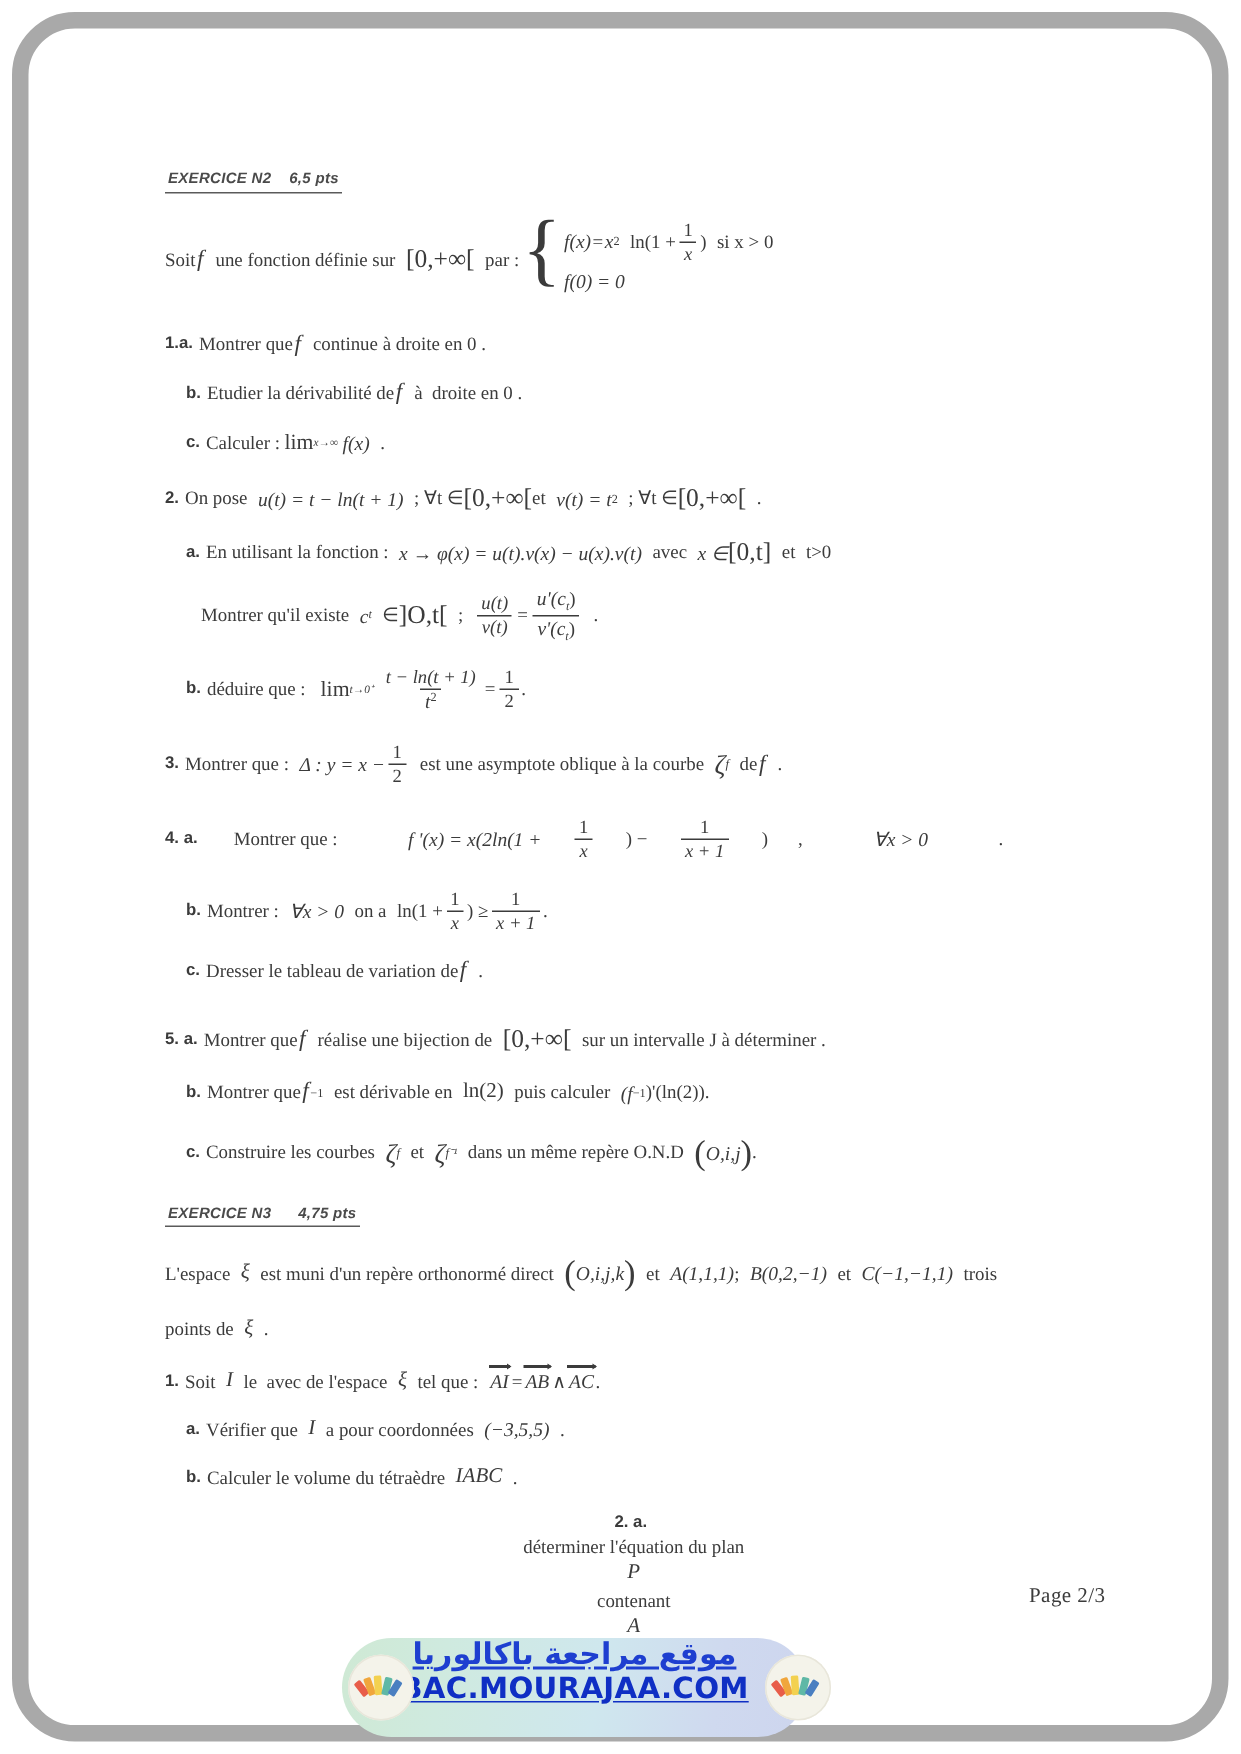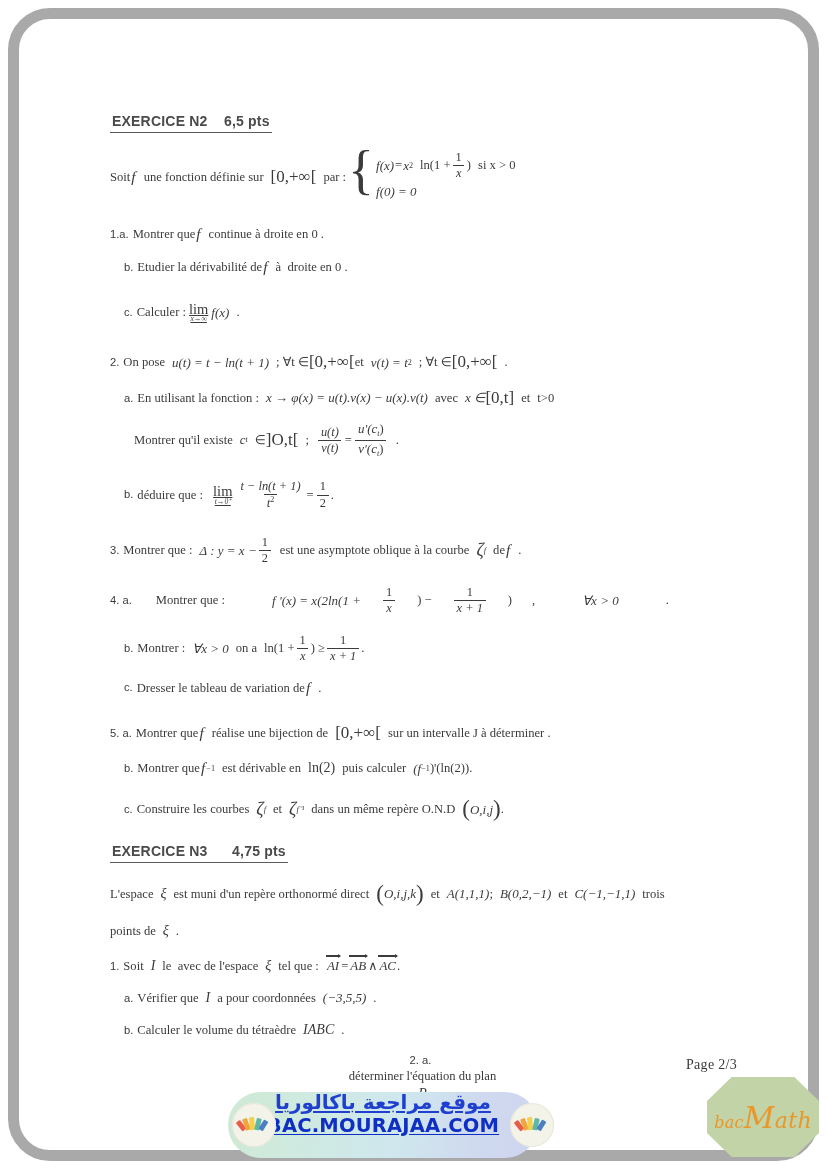--- a/index.html
+++ b/index.html
@@ -36,41 +36,42 @@
     left: 72px; top: 82px;
     width: 625px;
     color: #3b3b3b;
     font-size: 11.2px;
     line-height: 1.35;
   }
 
   
   .ex-header {
     font-weight: bold;
-    font-size: 14px;
+    font-size: 10px;
     color: #4a4a4a;
     display: inline-block;
     border-bottom: 1.3px solid #5a5a5a;
     padding: 0 2px 1px 2px;
     letter-spacing: .2px;
     margin-bottom: 2px;
     white-space: pre;
+    font-style: italic;
   }
   .ex-block { margin-bottom: 6px; }
 
   
   .line {
     display: flex;
     align-items: center;
     flex-wrap: wrap;
     margin: 0 0 6px 0;
     min-height: 20px;
   }
   .line.tall { min-height: 34px; margin-bottom: 10px; }
-  .lbl { font-weight: normal; margin-right: 4px; white-space: pre; }
+  .lbl { font-weight: bold; margin-right: 4px; white-space: pre; }
   .txt { white-space: pre; }
   .ind1 { padding-left: 14px; }
   .ind2 { padding-left: 24px; }
   .gap { display: inline-block; width: 7px; }
 
   
   .mi { font-family: "Liberation Serif", serif; font-style: italic; font-size: 13px; }
   .mi-f { font-family: "Liberation Serif", serif; font-style: italic; font-size: 15.5px; padding: 0 1px; }
   .mo { font-family: "Liberation Serif", serif; font-size: 12.6px; font-style: normal; padding: 0 1px; }
   .mtxt { font-family: "Liberation Serif", serif; font-size: 12.6px; font-style: normal; }
@@ -90,27 +91,26 @@
     margin: 0 2px;
     font-family: "Liberation Serif", serif;
     line-height: 1.05;
   }
   .frac .num { padding: 0 3px 1px 3px; font-size: 12.4px; }
   .frac .den { padding: 1px 3px 0 3px; font-size: 12.4px; border-top: 1px solid #3b3b3b; }
 
   
   .limop {
     display: inline-flex;
-    flex-direction: column;
+    flex-direction: row;
     align-items: center;
     vertical-align: middle;
-    margin: 12px 3px;
+    margin: 0 3px;
     line-height: 1;
     font-family: "Liberation Serif", serif;
-    text-decoration: underline;
   }
   .limop .lim-main { font-size: 14.5px; font-style: normal; }
   .limop .lim-sub { font-size: 7.6px; font-style: italic; margin-top: -1px; }
 
   
   .piecewise {
     display: inline-flex;
     align-items: stretch;
     margin-left: 2px;
   }
@@ -626,17 +626,14 @@
   <div class="mini-logo right">
     <div class="mini-fan">
       <i style="left:0;height:11px;background:#e85d4a;transform:rotate(-38deg);"></i>
       <i style="left:4px;height:12px;background:#f0a63c;transform:rotate(-20deg);"></i>
       <i style="left:8px;height:13px;background:#f3d14f;transform:rotate(-4deg);"></i>
       <i style="left:12px;height:12px;background:#5fb8a6;transform:rotate(14deg);"></i>
       <i style="left:16px;height:11px;background:#4a7fc1;transform:rotate(32deg);"></i>
     </div>
   </div>
 
-  <div class="bacmath">
-    <span class="bacmath-text"><span class="bac">bac</span><span class="mletter">M</span><span>ath</span></span>
-  </div>
 
 </div>
 
 </body></html>

